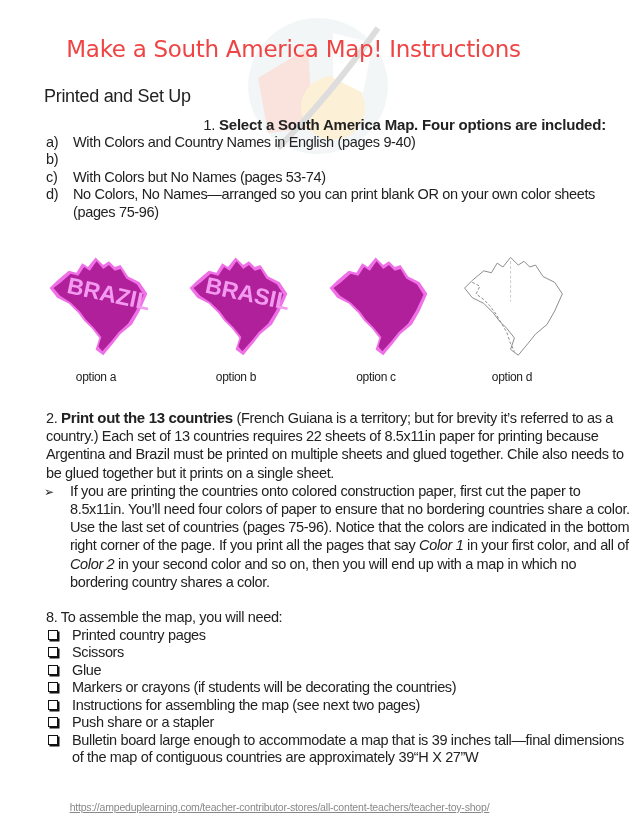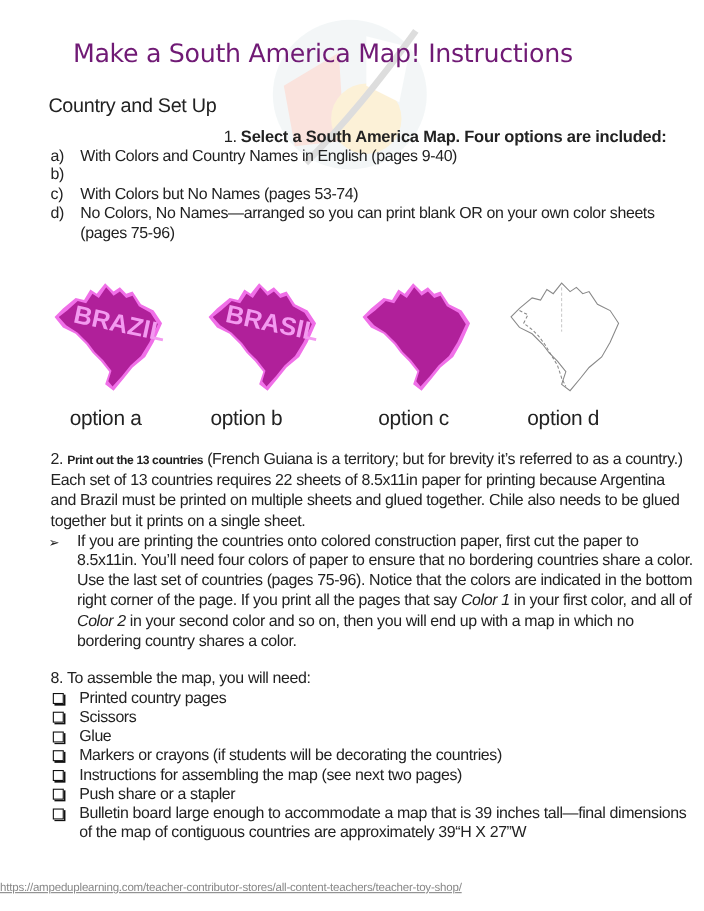--- a/index.html
+++ b/index.html
@@ -1,49 +1,49 @@
 <!DOCTYPE html>
 <html><head>
 <meta charset="utf-8">
 <style>
   html, body { margin:0; padding:0; background:#ffffff; }
   body { width:640px; height:828px; position:relative; overflow:hidden; font-family:"Liberation Sans", sans-serif; color:#222; }
   .watermark { position:absolute; left:238px; top:8px; width:160px; height:150px; opacity:0.35; }
-  .title { position:absolute; top:36px; left:0; width:587px; text-align:center; font-family:"DejaVu Sans", sans-serif; font-size:23px; color:#701a75; letter-spacing:-0.3px; }
+  .title { position:absolute; top:36px; left:0; width:587px; text-align:center; font-family:"DejaVu Sans", sans-serif; font-size:23px; color:#ef4444; letter-spacing:-0.3px; }
   .subtitle { position:absolute; top:86px; left:44px; font-size:18px; color:#222; letter-spacing:-0.3px; }
   .s1 { position:absolute; top:116px; left:46px; width:560px; font-size:14.5px; line-height:17.6px; letter-spacing:-0.35px; }
   .s1 .head { font-size:15px;text-align:right; }
   .s1 .head b { font-weight:bold; letter-spacing:-0.2px; }
   .opt { display:flex; }
   .opt .lt { width:27px; flex:none; }
   .maps { position:absolute; top:244px; left:0; width:640px; height:150px; }
   .map { position:absolute; top:0; width:115px; height:115px; }
-  .maplabel { position:absolute; top:126px; font-size:19px; color:#222; width:120px; text-align:center; letter-spacing:-0.3px; }
+  .maplabel { position:absolute; top:126px; font-size:12px; color:#222; width:120px; text-align:center; letter-spacing:-0.3px; }
   .s2 { position:absolute; top:409px; left:46px; width:585px; font-size:14.5px; line-height:18.2px; letter-spacing:-0.35px; color:#222; }
-  .s2 .num b { font-weight:bold; font-size:11px; }
+  .s2 .num b { font-weight:bold; font-size:15px; }
   .bullet { display:flex; margin-left:-2px; }
   .bullet .mk { width:26px; flex:none; font-size:12px; padding-top:1px; }
   .s3 { position:absolute; top:609px; left:46px; width:585px; font-size:14.5px; line-height:17.5px; letter-spacing:-0.35px; color:#222; }
   .chk { display:flex; }
   .chk .box { width:10px; height:10px; border:1.5px solid #111; box-shadow:1.5px 1.5px 0 #111; margin:3px 14px 0 2px; flex:none; box-sizing:border-box; }
-  .footer { position:absolute; top:801px; left:0; width:559px; text-align:left; font-size:10.5px; color:#888; text-decoration:underline; letter-spacing:-0.2px; }
+  .footer { position:absolute; top:801px; left:0; width:559px; text-align:center; font-size:10.5px; color:#888; text-decoration:underline; letter-spacing:-0.2px; }
 </style>
 </head>
 <body>
 
 <svg class="watermark" viewBox="0 0 160 150">
   <ellipse cx="80" cy="78" rx="70" ry="68" fill="#dde8ea"></ellipse>
   <path d="M20 70 L70 40 L75 120 L30 125 Z" fill="#f3b0a0"></path>
   <circle cx="95" cy="100" r="32" fill="#f8d890"></circle>
   <path d="M95 25 L135 35 L125 85 L95 70 Z" fill="#ffffff"></path>
   <path d="M40 140 Q90 90 140 20" stroke="#a0a0a0" stroke-width="6" fill="none"></path>
 </svg>
 
 <div class="title">Make a South America Map! Instructions</div>
-<div class="subtitle">Country and Set Up</div>
+<div class="subtitle">Printed and Set Up</div>
 
 <div class="s1">
   <div class="head">
     <span>1.</span>
     <b>Select a South America Map. Four options are included:</b>
   </div>
   <div class="opt">
     <span class="lt">a)</span>
     <span>With Colors and Country Names in English (pages 9-40)</span>
   </div>
@@ -67,21 +67,21 @@
     <path d="M22 40 L32 31 L40 33 L46 24 L52 28 L59 18 L66 26 L72 22 L78 28 L84 26 L90 36 L101 42 L108 53 L100 70 L92 83 L82 92 L74 102 L65 112 L61 107 L64 97 L56 87 L48 79 L42 71 L32 61 L21 54 L14 46 Z" fill="#b0209a"></path>
     <text x="26" y="58" font-family="Liberation Sans, sans-serif" font-size="24" font-weight="bold" fill="#f39af0" transform="rotate(12 60 60)">BRAZIL</text>
   </svg>
   <div class="maplabel" style="left:36px">option a</div>
 
   <svg class="map" style="left:180px" viewBox="0 0 120 120">
     <path d="M18 38 L30 28 L38 30 L44 20 L50 24 L58 14 L66 22 L72 18 L78 24 L84 22 L92 34 L104 40 L112 52 L104 70 L96 84 L84 94 L76 104 L66 116 L58 110 L62 98 L54 88 L46 80 L40 72 L30 62 L18 56 L10 46 Z" fill="#f070e8"></path>
     <path d="M22 40 L32 31 L40 33 L46 24 L52 28 L59 18 L66 26 L72 22 L78 28 L84 26 L90 36 L101 42 L108 53 L100 70 L92 83 L82 92 L74 102 L65 112 L61 107 L64 97 L56 87 L48 79 L42 71 L32 61 L21 54 L14 46 Z" fill="#b0209a"></path>
     <text x="24" y="58" font-family="Liberation Sans, sans-serif" font-size="24" font-weight="bold" fill="#f39af0" transform="rotate(12 60 60)">BRASIL</text>
   </svg>
-  <div class="maplabel" style="left:164px">option b</div>
+  <div class="maplabel" style="left:176px">option b</div>
 
   <svg class="map" style="left:320px" viewBox="0 0 120 120">
     <path d="M18 38 L30 28 L38 30 L44 20 L50 24 L58 14 L66 22 L72 18 L78 24 L84 22 L92 34 L104 40 L112 52 L104 70 L96 84 L84 94 L76 104 L66 116 L58 110 L62 98 L54 88 L46 80 L40 72 L30 62 L18 56 L10 46 Z" fill="#f070e8"></path>
     <path d="M22 40 L32 31 L40 33 L46 24 L52 28 L59 18 L66 26 L72 22 L78 28 L84 26 L90 36 L101 42 L108 53 L100 70 L92 83 L82 92 L74 102 L65 112 L61 107 L64 97 L56 87 L48 79 L42 71 L32 61 L21 54 L14 46 Z" fill="#b0209a"></path>
   </svg>
   <div class="maplabel" style="left:316px">option c</div>
 
   <svg class="map" style="left:455px" viewBox="0 0 120 120">
     <path d="M18 38 L30 28 L38 30 L44 20 L50 24 L58 14 L66 22 L72 18 L78 24 L84 22 L92 34 L104 40 L112 52 L104 70 L96 84 L84 94 L76 104 L66 116 L58 110 L62 98 L54 88 L46 80 L40 72 L30 62 L18 56 L10 46 Z" fill="#ffffff" stroke="#888888" stroke-width="1"></path>
     <path d="M18 40 L26 44 L22 52 L30 58 L36 64 L42 72 L48 82 L54 92 L58 104 L62 112" fill="none" stroke="#888888" stroke-width="1" stroke-dasharray="3 2"></path>

